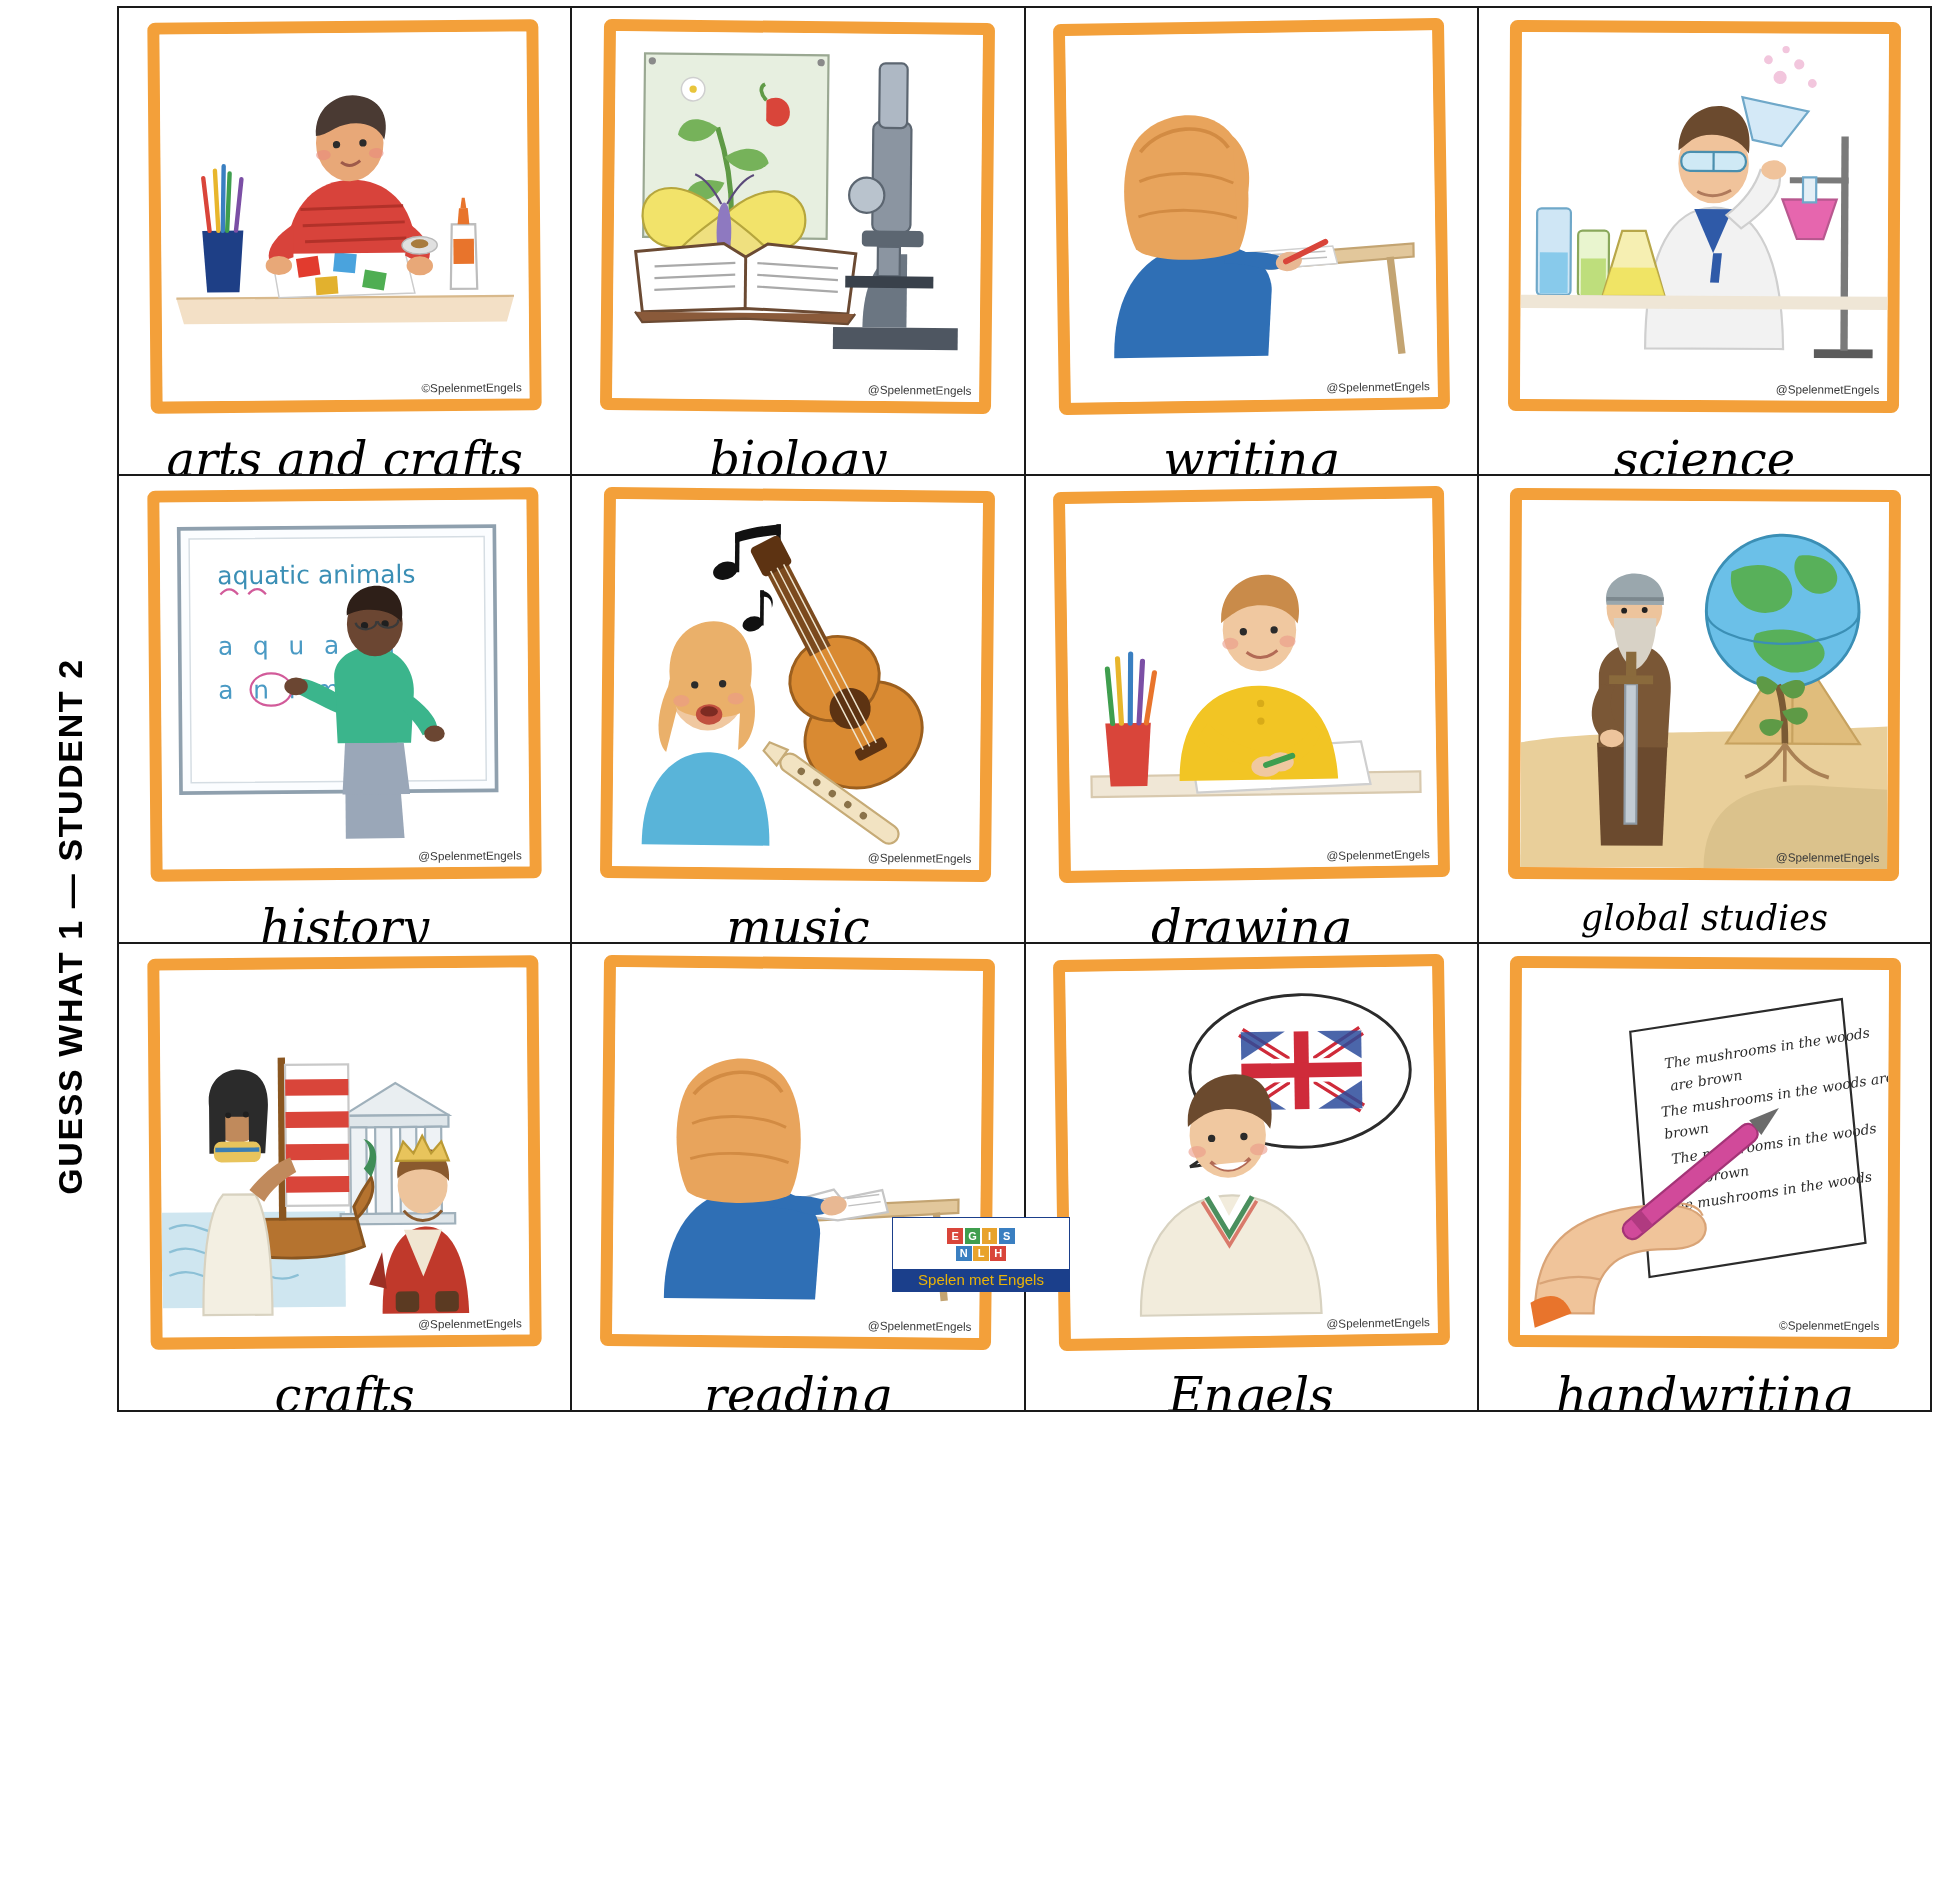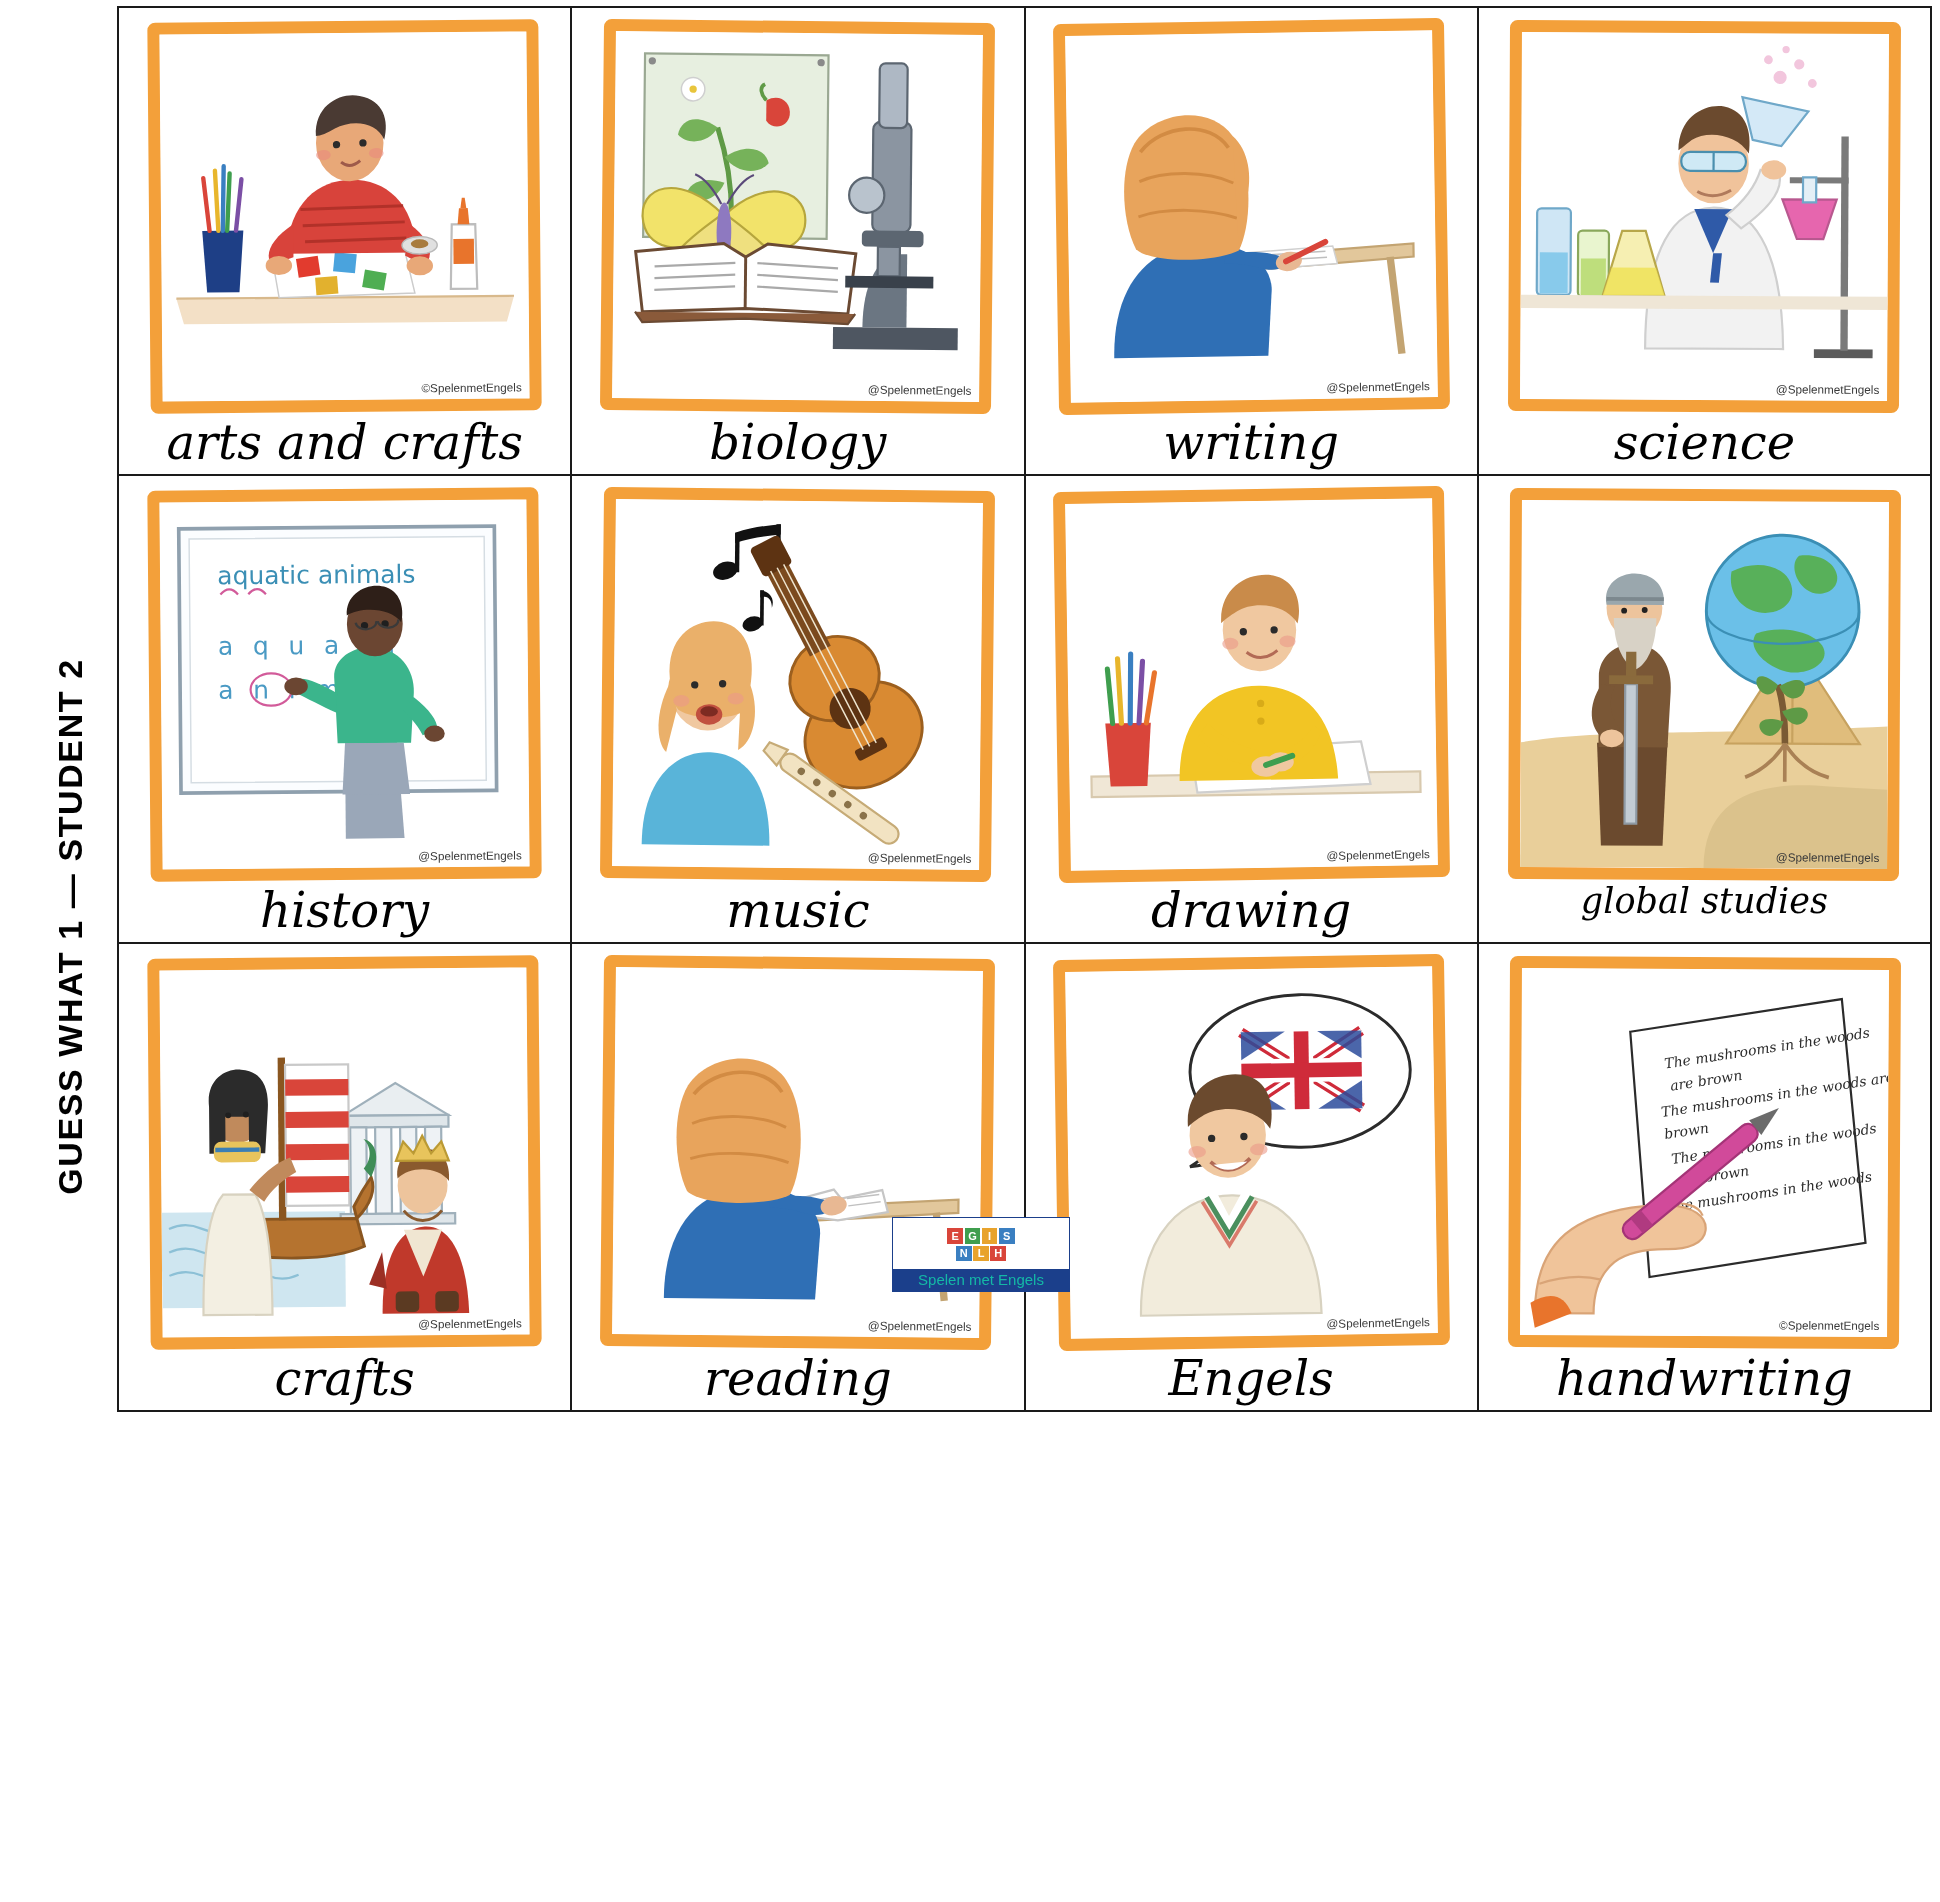--- a/index.html
+++ b/index.html
@@ -98,20 +98,21 @@
     position: absolute;
     right: 7.8px;
     bottom: 4.7px;
     font-size: 11.7px;
     color: #3a3a3a;
     font-family: "Liberation Sans", sans-serif;
     white-space: nowrap;
   }
 
   .caption {
+    margin-top: 17px;
     font-family: "DejaVu Serif", serif;
     font-style: italic;
     font-size: 48px;
     color: #000000;
     text-align: center;
     line-height: 1.25;
     max-width: 96%;
   }
   .caption.small { font-size: 35px; }
 
@@ -148,21 +149,21 @@
     width: 15.6px; height: 15.6px;
     margin: 0.8px;
     color: #fff;
     font-size: 11px;
     font-weight: bold;
     display: flex; align-items: center; justify-content: center;
     font-family: "Liberation Sans", sans-serif;
   }
   .logo-bottom {
     background: #1b3f8b;
-    color: #14b8a6;
+    color: #eab308;
     font-size: 15px;
     text-align: center;
     padding: 2.3px 0 3.1px 0;
     font-family: "Liberation Sans", sans-serif;
   }
 </style>
 </head>
 <body>
 
 <div class="sheet">

